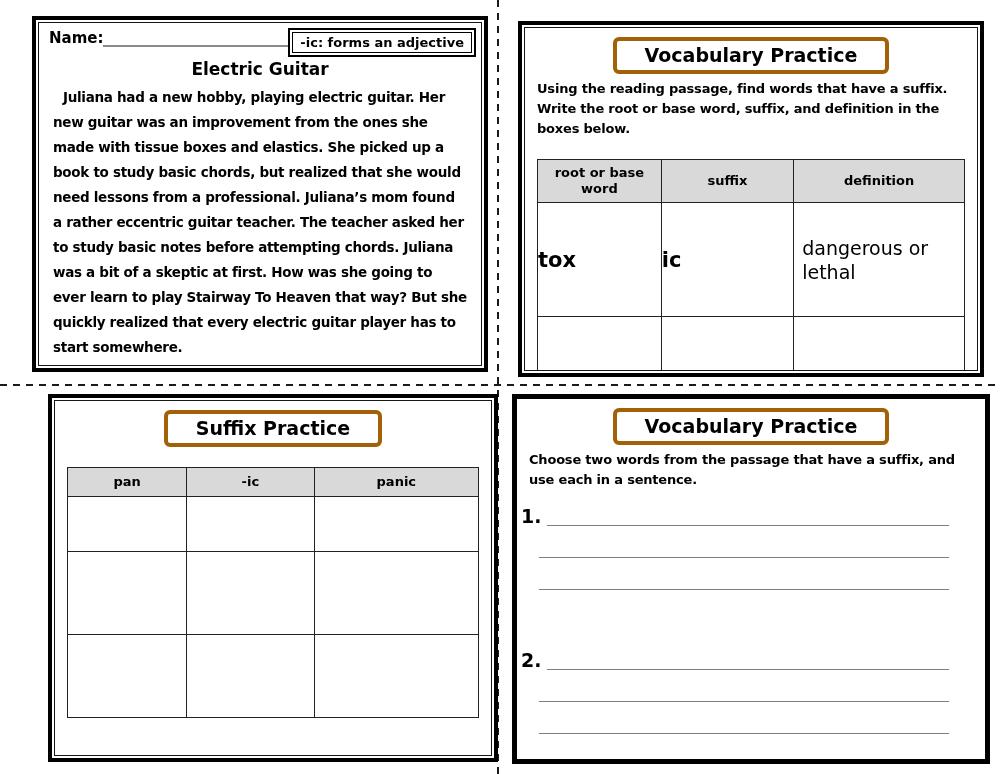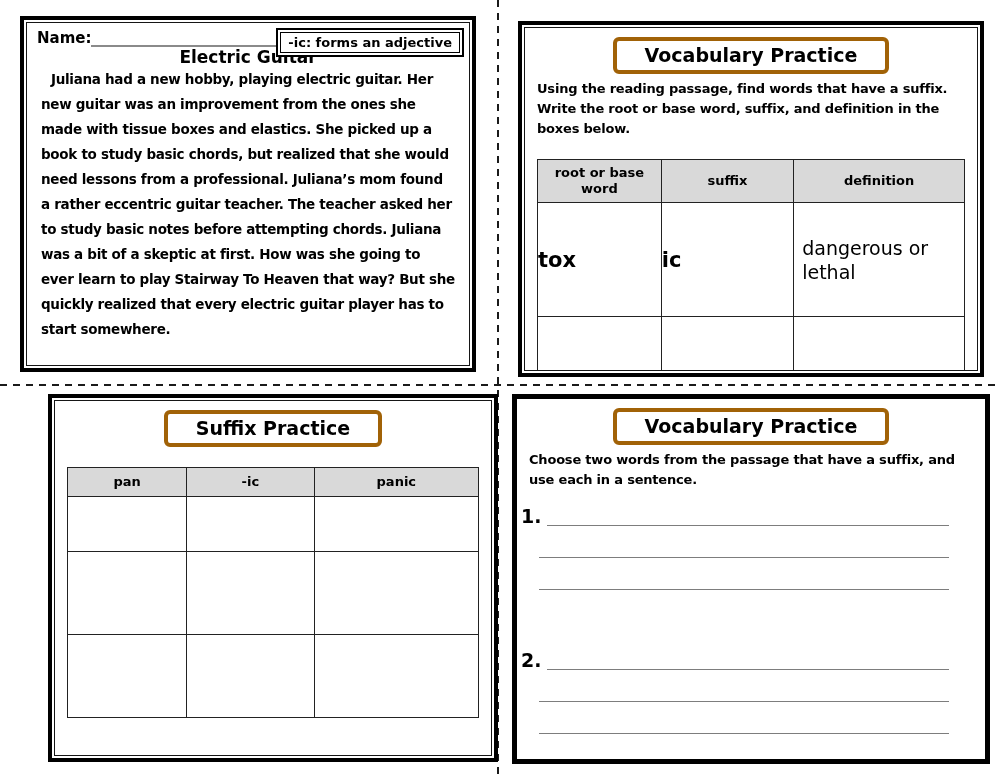--- a/index.html
+++ b/index.html
@@ -18,36 +18,36 @@
   }
   
   .divider-v { position:absolute; left:497px; top:0; width:2px; height:774px;
     background:repeating-linear-gradient(180deg, var(--dash) 0 7px, transparent 7px 13px); }
   .divider-h { position:absolute; left:0; top:384px; width:1000px; height:2px;
     background:repeating-linear-gradient(90deg, var(--dash) 0 7px, transparent 7px 13px); }
 
   
   .panel { position:absolute; border:4px solid #000; background:#fff; }
   .panel-inner { position:absolute; inset:2px; border:1.5px solid #161616; overflow:hidden; }
-  #panel-reading   { left:20px;  top:16px;  width:448px; height:348px; }
+  #panel-reading   { left:32px;  top:16px;  width:448px; height:348px; }
   #panel-vocab     { left:518px; top:21px;  width:458px; height:348px; }
   #panel-suffix    { left:48px;  top:394px; width:442px; height:360px; }
   #panel-sentence  { left:512px; top:394px; width:468px; height:360px; border-width:5px; }
   #panel-sentence .panel-inner { border:none; inset:0; }
 
   
   .reading-content { padding:6px 10px 0 10px; position:relative; height:100%; box-sizing:border-box; }
   .name-row { display:flex; align-items:flex-end; width:268px; }
   .name-label { font-weight:bold; font-size:15px; }
   .name-line { flex:1; border-bottom:2px solid #8a8a8a; height:15px; }
   .suffix-note-outer { position:absolute; top:5px; right:5px; border:2.5px solid #000; padding:2px; background:#fff; }
   .suffix-note-inner { border:1.5px solid #000; padding:2px 7px; font-weight:bold; font-size:13px; white-space:nowrap; }
-  .passage-title { text-align:center; font-weight:bold; font-size:17px; }
+  .passage-title { text-align:center; font-weight:bold; font-size:17px; margin-top:12px; }
   .passage-text { font-size:13.5px; font-weight:bold; line-height:25px; letter-spacing:-0.3px;
-    padding:0 4px; text-indent:10px; }
+    margin-top:6px; padding:0 4px; text-indent:10px; }
 
   
   .title-pill { margin:5px auto 0 auto; width:fit-content; border:4px solid #a16207; border-radius:6px;
     padding:3px 28px 4px 28px; font-size:19px; font-weight:bold; background:#fff; }
 
   .instructions { font-size:13px; font-weight:bold; line-height:20px; letter-spacing:-0.2px; margin-top:5px; }
 
   .ws-table { border-collapse:collapse; table-layout:fixed; width:100%; margin-top:20px; }
   .ws-table th, .ws-table td { border:1.5px solid var(--table-border); padding:0; overflow:hidden; }
   .ws-table th { background:var(--header-bg); font-size:13px; font-weight:bold; line-height:16px; text-align:center; }

